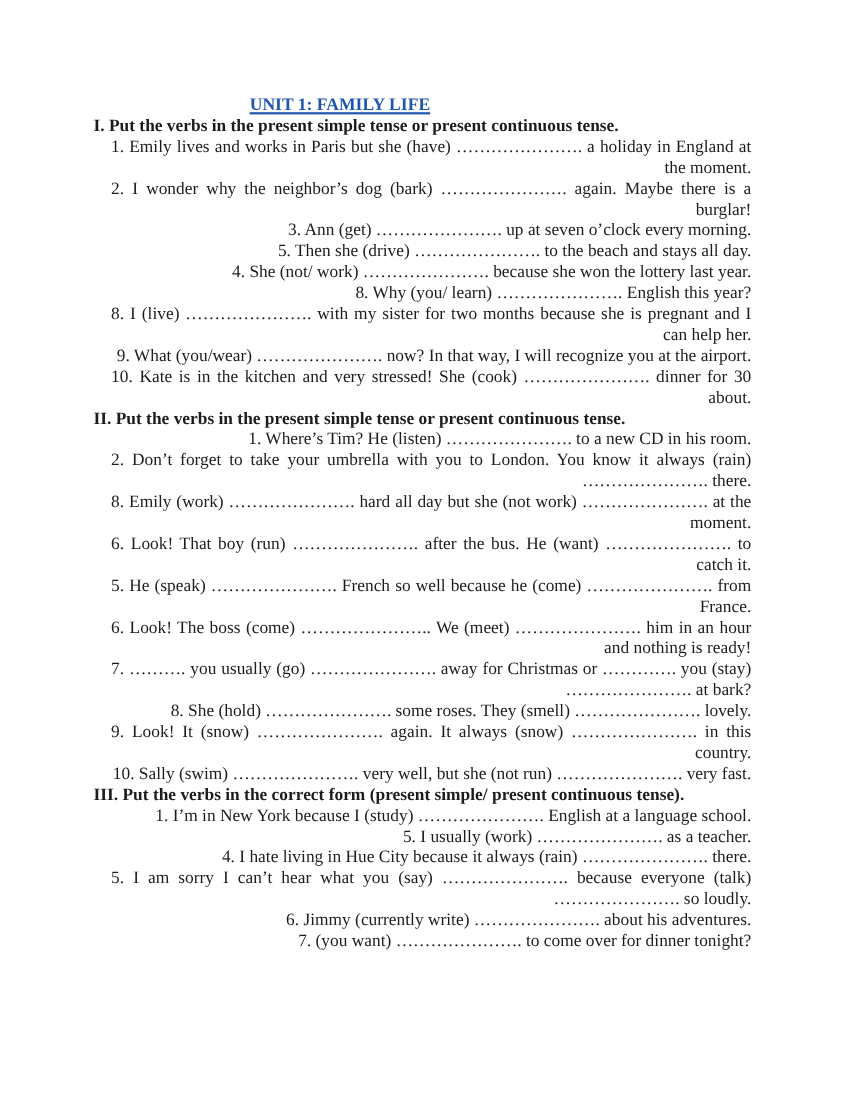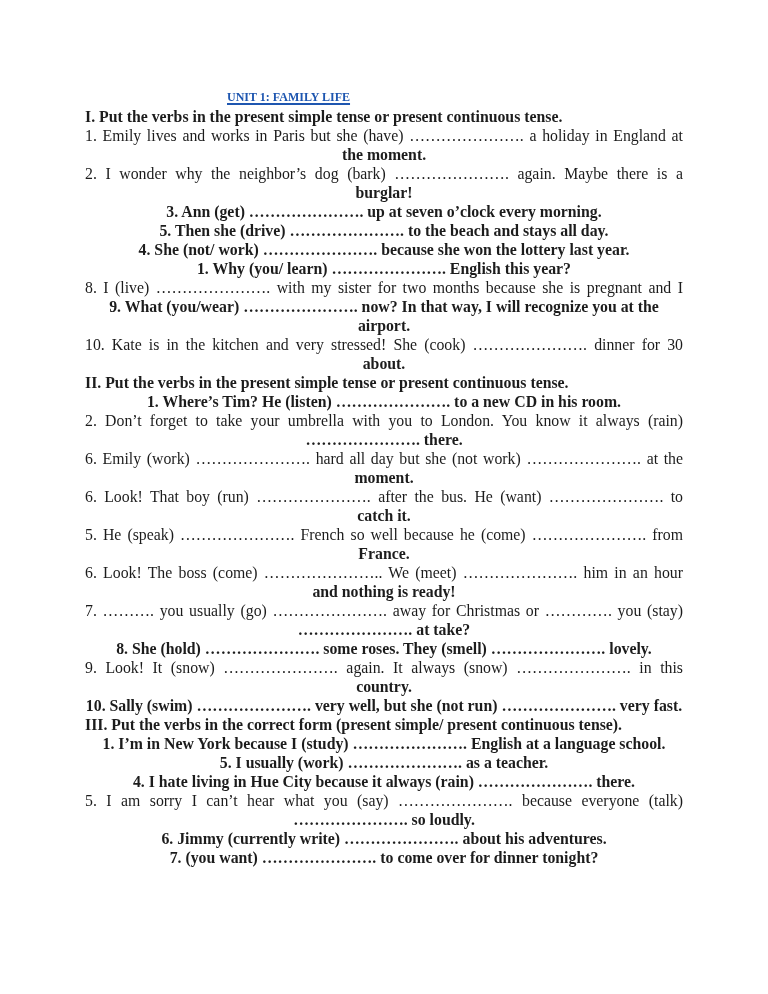--- a/index.html
+++ b/index.html
@@ -24,35 +24,35 @@
     color: #1c1c1c;
   }
   .title-line {
     line-height: 19px;
     white-space: nowrap;
   }
   .doc-title {
     display: inline-block;
     margin-left: 142px;
     font-weight: 700;
-    font-size: 12px;
+    font-size: 16px;
     text-decoration: underline;
     text-decoration-thickness: 1.5px;
     text-underline-offset: 2px;
   }
   .heading {
     font-weight: 700;
   }
   .line {
-    text-align: center;
-    font-weight: bold;
+    text-align: right;
   }
   .jline {
     text-align: justify;
     text-align-last: justify;
+    margin-left: 16px;
     -moz-text-align-last: justify;
   }
 </style>
 </head>
 <body>
 
 <div class="page">
   <div class="title-line">
     <span class="doc-title" style="color: rgb(30, 86, 176);">UNIT 1: FAMILY LIFE</span>
   </div>
@@ -69,59 +69,60 @@
       <div>
         <div class="line">3. Ann (get) …………………. up at seven o’clock every morning.</div>
       </div>
       <div>
         <div class="line">5. Then she (drive) …………………. to the beach and stays all day.</div>
       </div>
       <div>
         <div class="line">4. She (not/ work) …………………. because she won the lottery last year.</div>
       </div>
       <div>
-        <div class="line">1. Why (you/ learn) …………………. English this year?</div>
+        <div class="line">8. Why (you/ learn) …………………. English this year?</div>
       </div>
       <div>
         <div class="jline">8. I (live) …………………. with my sister for two months because she is pregnant and I</div>
+        <div class="line">can help her.</div>
       </div>
       <div>
         <div class="line">9. What (you/wear) …………………. now? In that way, I will recognize you at the airport.</div>
       </div>
       <div>
         <div class="jline">10. Kate is in the kitchen and very stressed! She (cook) …………………. dinner for 30</div>
         <div class="line">about.</div>
       </div>
       <div class="heading">II. Put the verbs in the present simple tense or present continuous tense.</div>
       <div>
         <div class="line">1. Where’s Tim? He (listen) …………………. to a new CD in his room.</div>
       </div>
       <div>
         <div class="jline">2. Don’t forget to take your umbrella with you to London. You know it always (rain)</div>
         <div class="line">…………………. there.</div>
       </div>
       <div>
-        <div class="jline">6. Emily (work) …………………. hard all day but she (not work) …………………. at the</div>
+        <div class="jline">8. Emily (work) …………………. hard all day but she (not work) …………………. at the</div>
         <div class="line">moment.</div>
       </div>
       <div>
         <div class="jline">6. Look! That boy (run) …………………. after the bus. He (want) …………………. to</div>
         <div class="line">catch it.</div>
       </div>
       <div>
         <div class="jline">5. He (speak) …………………. French so well because he (come) …………………. from</div>
         <div class="line">France.</div>
       </div>
       <div>
         <div class="jline">6. Look! The boss (come) ………………….. We (meet) …………………. him in an hour</div>
         <div class="line">and nothing is ready!</div>
       </div>
       <div>
         <div class="jline">7. ………. you usually (go) …………………. away for Christmas or …………. you (stay)</div>
-        <div class="line">…………………. at take?</div>
+        <div class="line">…………………. at bark?</div>
       </div>
       <div>
         <div class="line">8. She (hold) …………………. some roses. They (smell) …………………. lovely.</div>
       </div>
       <div>
         <div class="jline">9. Look! It (snow) …………………. again. It always (snow) …………………. in this</div>
         <div class="line">country.</div>
       </div>
       <div>
         <div class="line">10. Sally (swim) …………………. very well, but she (not run) …………………. very fast.</div>

